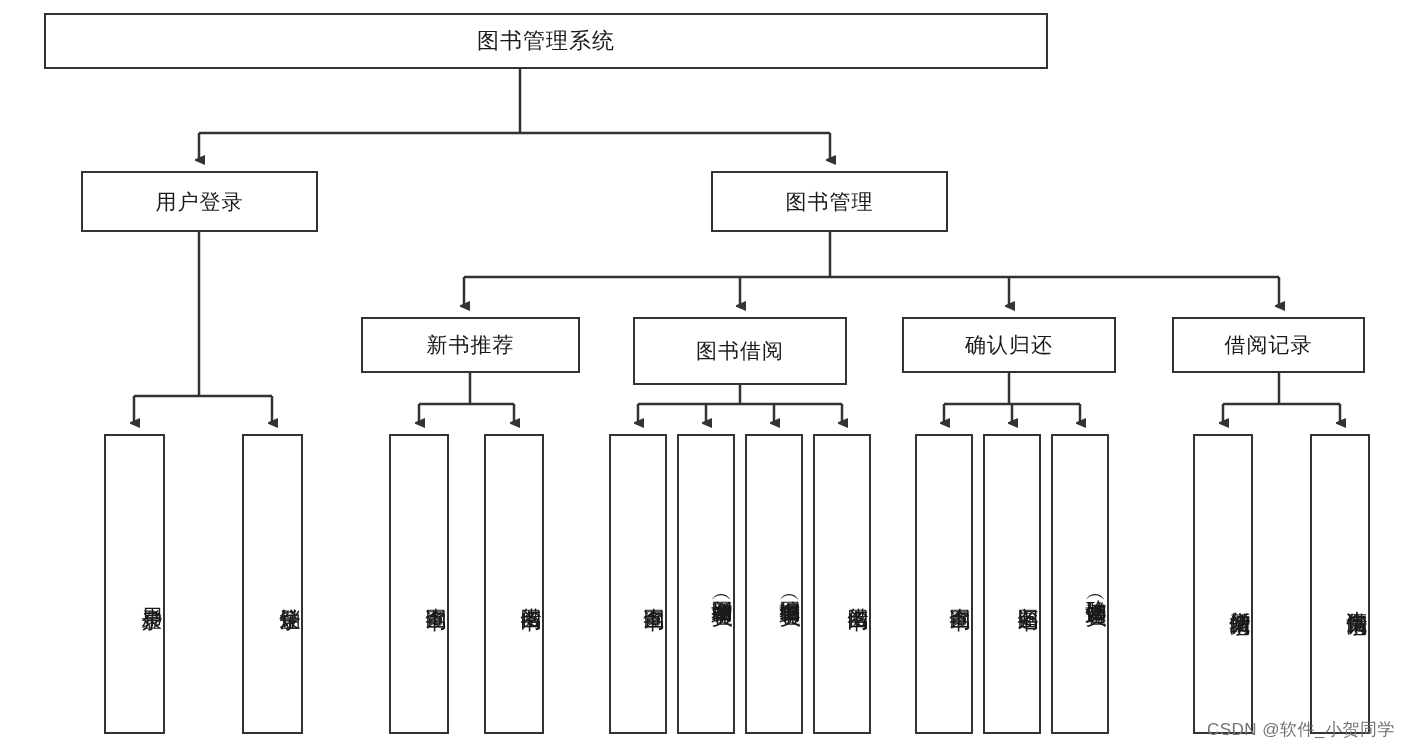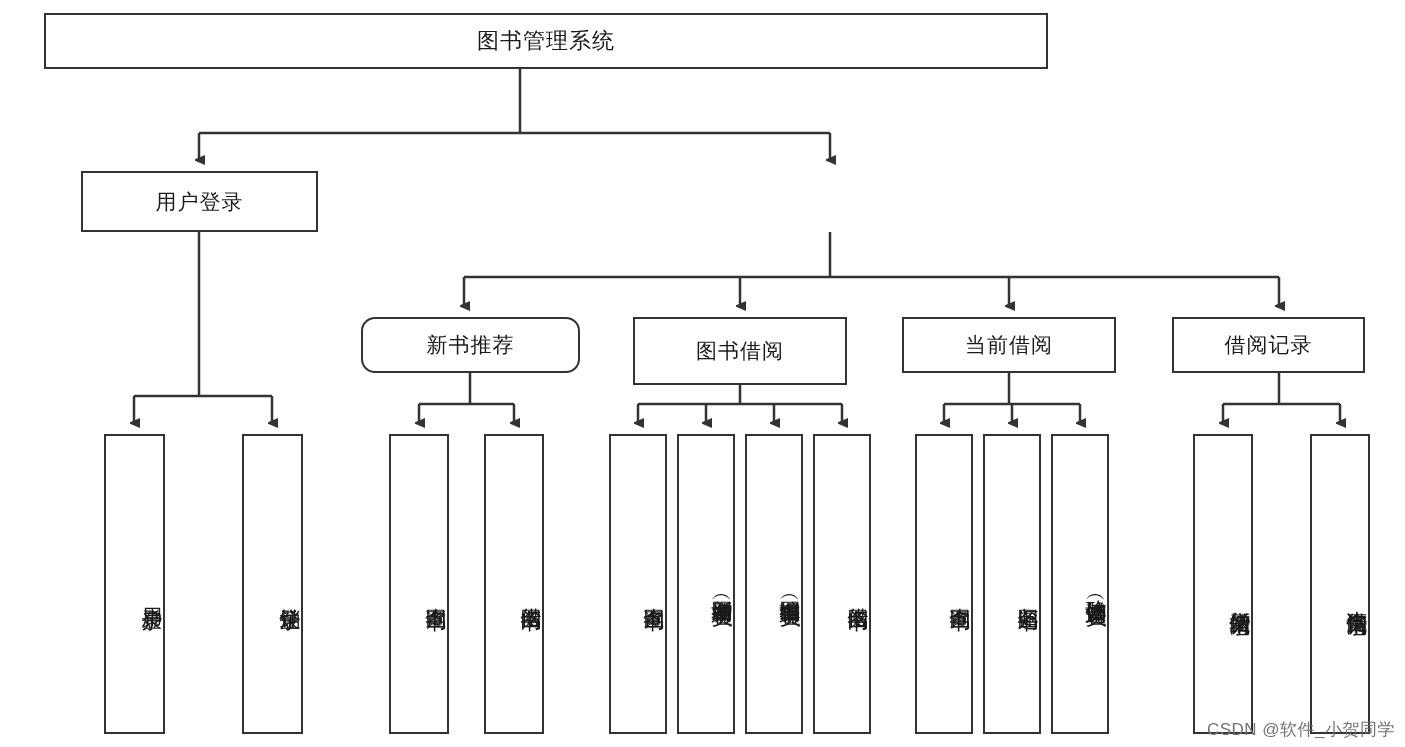--- a/index.html
+++ b/index.html
@@ -126,29 +126,32 @@
     </g>
   </svg>
 
   <div class="node horiz root" style="left:18px; top:13px; width:1004px; height:56px;">
     <span>图书管理系统</span>
   </div>
 
   <div class="node horiz" style="left:81px; top:171px; width:237px; height:61px;">
     <span>用户登录</span>
   </div>
-
-  <div class="node horiz" style="left:361px; top:317px; width:219px; height:56px;border-radius:14px;">
+  <div class="node horiz" style="left:711px; top:171px; width:237px; height:61px;">
+    <span>图书管理</span>
+  </div>
+
+  <div class="node horiz" style="left:361px; top:317px; width:219px; height:56px;">
     <span>新书推荐</span>
   </div>
   <div class="node horiz" style="left:633px; top:317px; width:214px; height:68px;">
     <span>图书借阅</span>
   </div>
   <div class="node horiz" style="left:902px; top:317px; width:214px; height:56px;">
-    <span>当前借阅</span>
+    <span>确认归还</span>
   </div>
   <div class="node horiz" style="left:1172px; top:317px; width:193px; height:56px;">
     <span>借阅记录</span>
   </div>
 
   <div class="node vert" style="left:104px; top:434px; width:61px; height:300px;">
     <span class="vlabel">用户登录</span>
   </div>
   <div class="node vert" style="left:242px; top:434px; width:61px; height:300px;">
     <span class="vlabel">注销登录</span>

